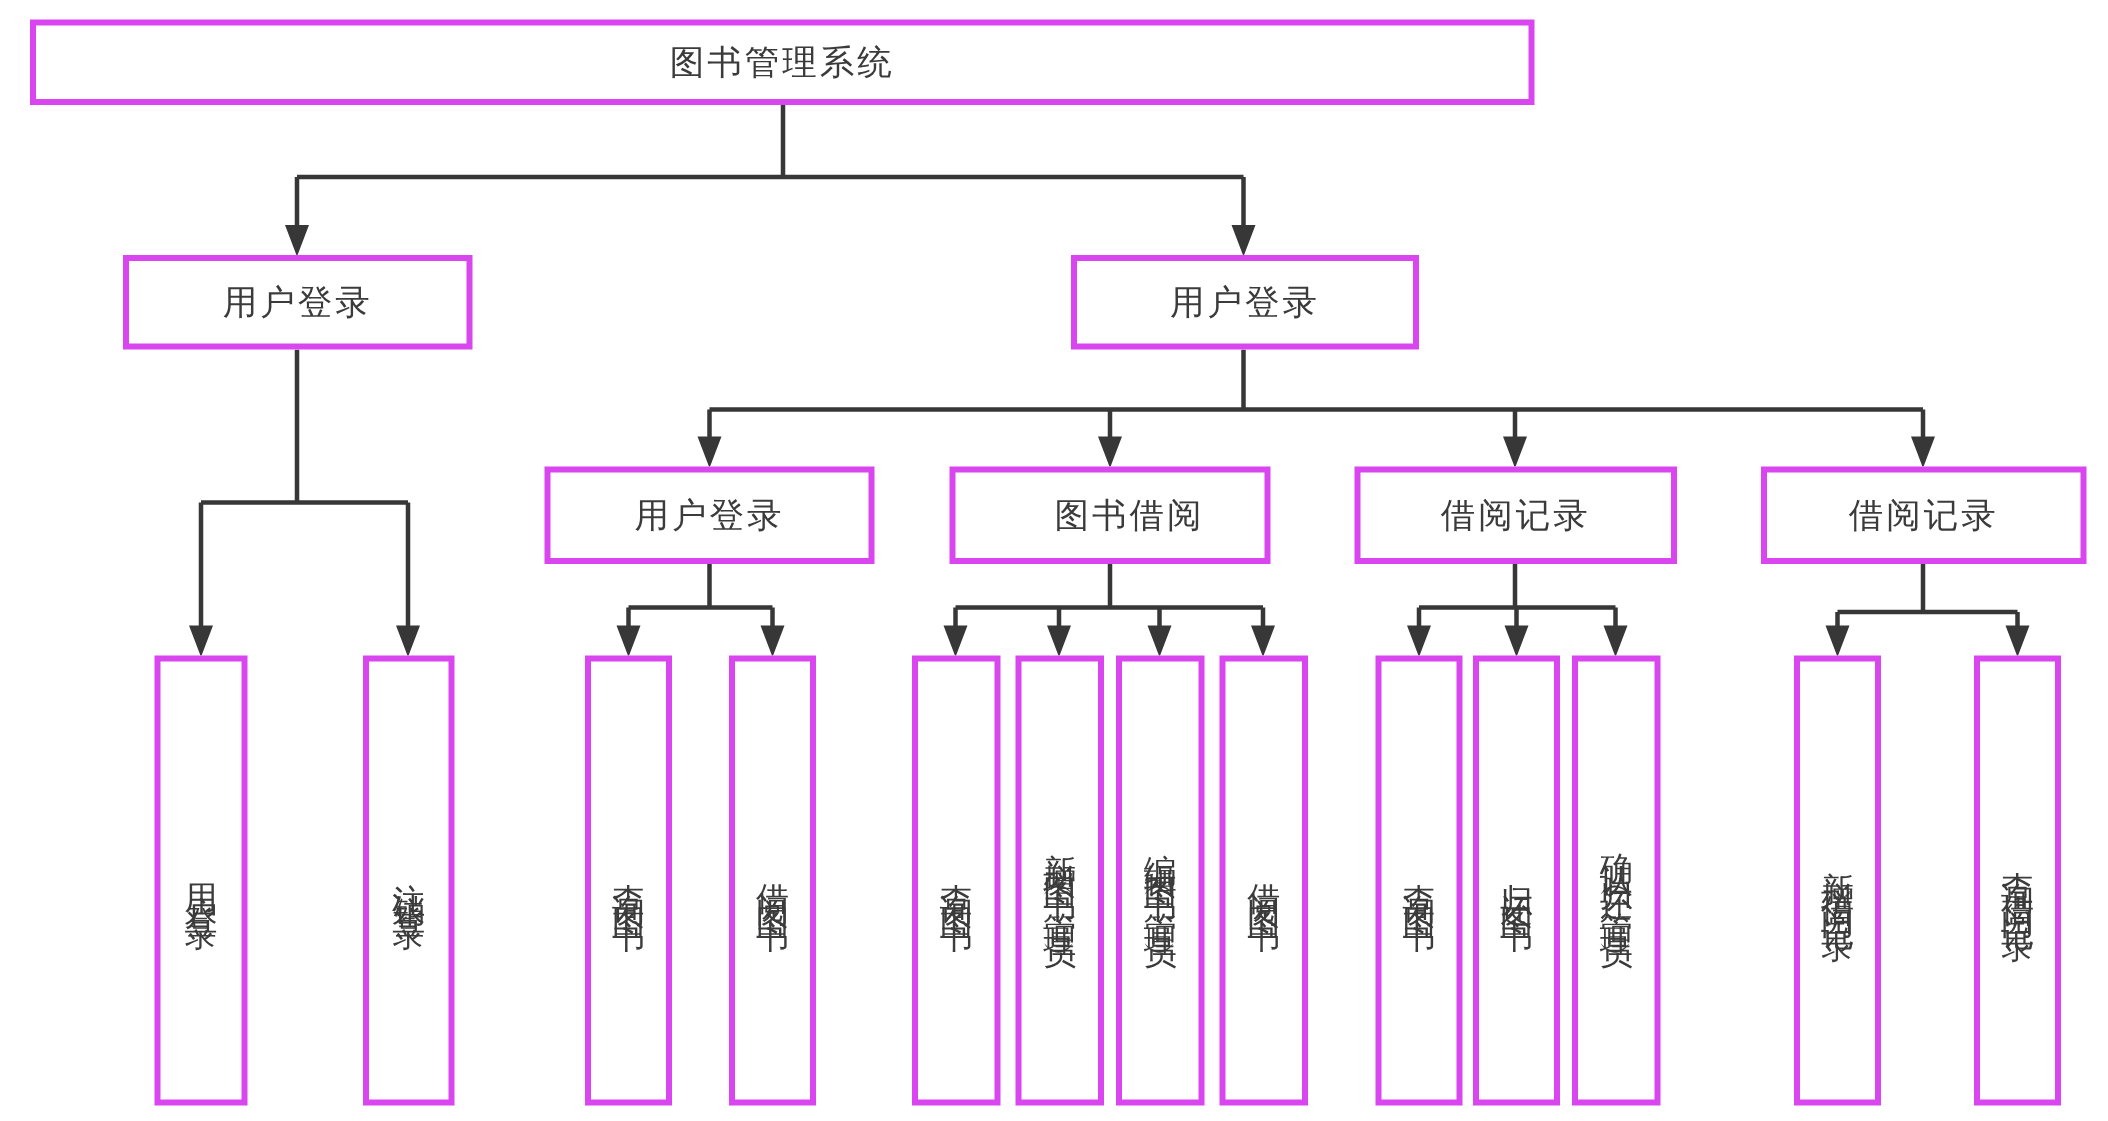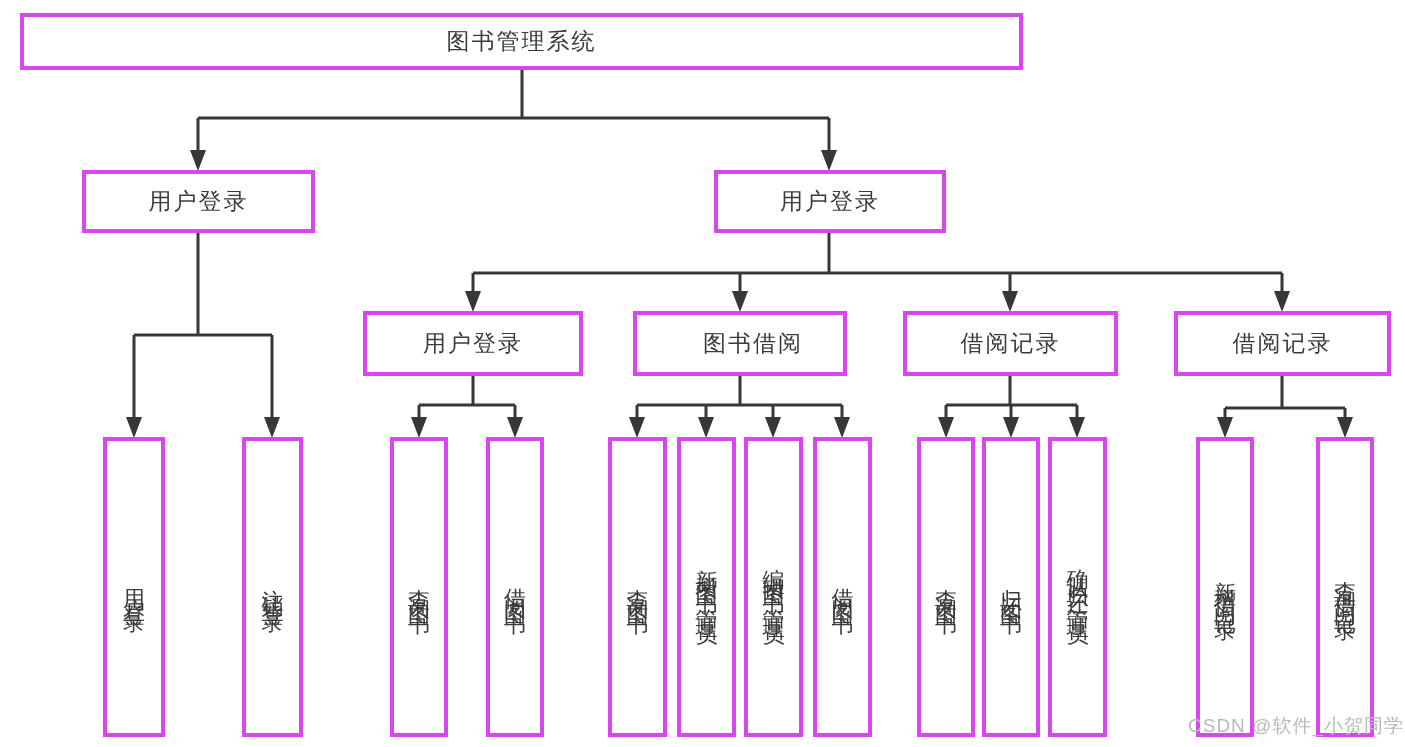--- a/index.html
+++ b/index.html
@@ -158,15 +158,14 @@
     <span class="vtxt">确认归还（管理员）</span>
   </div>
 
   <div class="node v" id="n-e0">
     <span class="vtxt">新增借阅记录</span>
   </div>
   <div class="node v" id="n-e1">
     <span class="vtxt">查询借阅记录</span>
   </div>
 
-  <div id="watermark">CSDN @软件_小贺同学</div>
 
 </div>
 
 </body></html>

